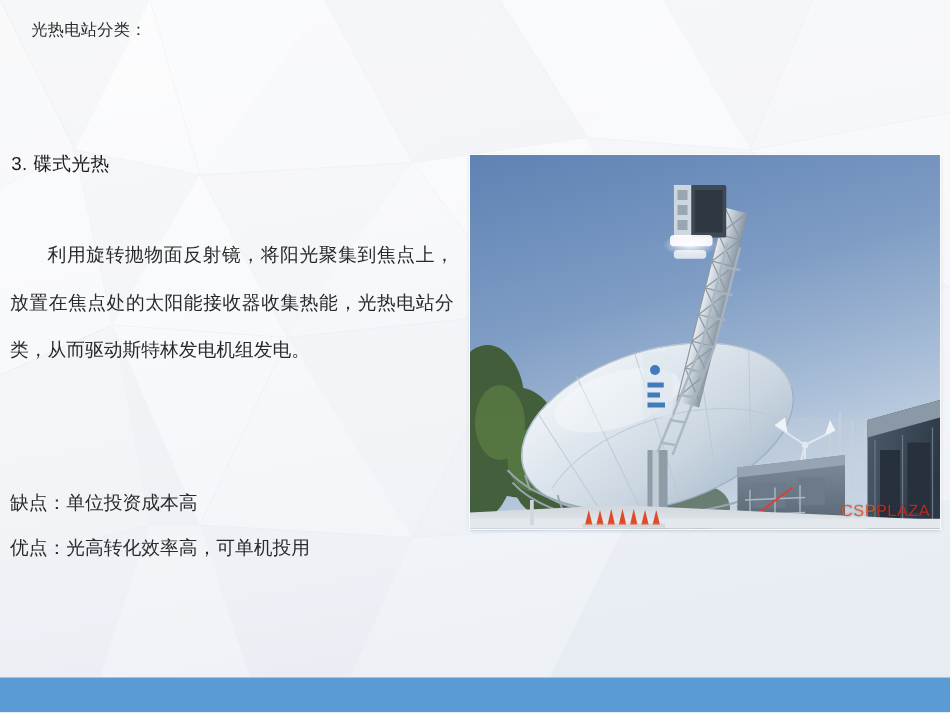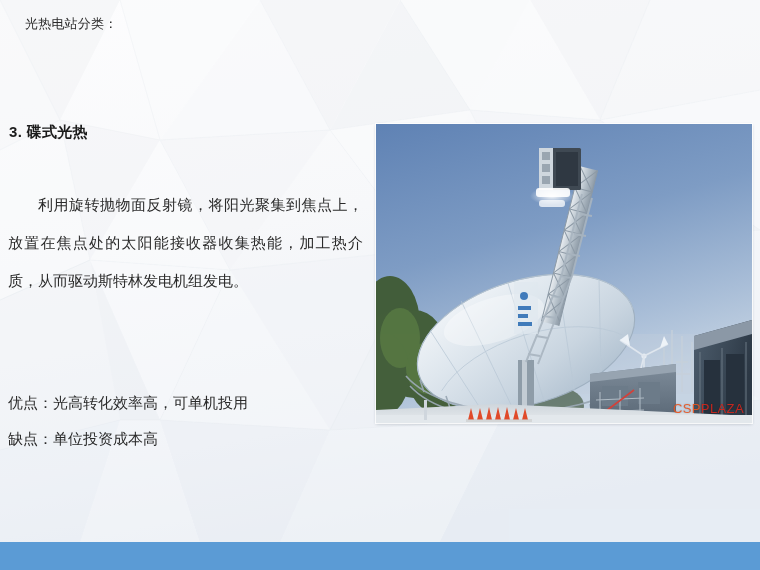--- a/index.html
+++ b/index.html
@@ -49,21 +49,21 @@
     white-space: nowrap;
     text-align: center;
   }
 
   .section-heading {
     position: absolute;
     left: 9px;
     top: 121px;
     font-size: 15px;
     line-height: 21px;
-    font-weight: bold;
+    font-weight: normal;
     color: #1c1c1c;
     letter-spacing: 0.3px;
     white-space: nowrap;
   }
 
   .body-paragraph {
     position: absolute;
     left: 8px;
     top: 186px;
     width: 355px;
@@ -188,25 +188,25 @@
       <path d="M0,450 L120,420 L160,420 L330,430 L500,420 L760,400"></path>
     </g>
   </svg>
 
   <div class="text-col">
 
     <div class="slide-title">光热电站分类：</div>
 
     <div class="section-heading">3. 碟式光热</div>
 
-    <div class="body-paragraph">利用旋转抛物面反射镜，将阳光聚集到焦点上，放置在焦点处的太阳能接收器收集热能，加工热介质，从而驱动斯特林发电机组发电。</div>
+    <div class="body-paragraph">利用旋转抛物面反射镜，将阳光聚集到焦点上，放置在焦点处的太阳能接收器收集热能，光热电站分类，从而驱动斯特林发电机组发电。</div>
 
     <div class="pros-cons">
+      <div class="pc-line">缺点：单位投资成本高</div>
       <div class="pc-line">优点：光高转化效率高，可单机投用</div>
-      <div class="pc-line">缺点：单位投资成本高</div>
     </div>
 
   </div>
 
   <div class="photo-frame">
     <svg viewBox="0 0 376 299" preserveAspectRatio="none">
       <defs>
         <linearGradient id="sky" x1="0" y1="0" x2="0.35" y2="1">
           <stop offset="0%" stop-color="#5f82b4"></stop>
           <stop offset="45%" stop-color="#7e9cc4"></stop>

